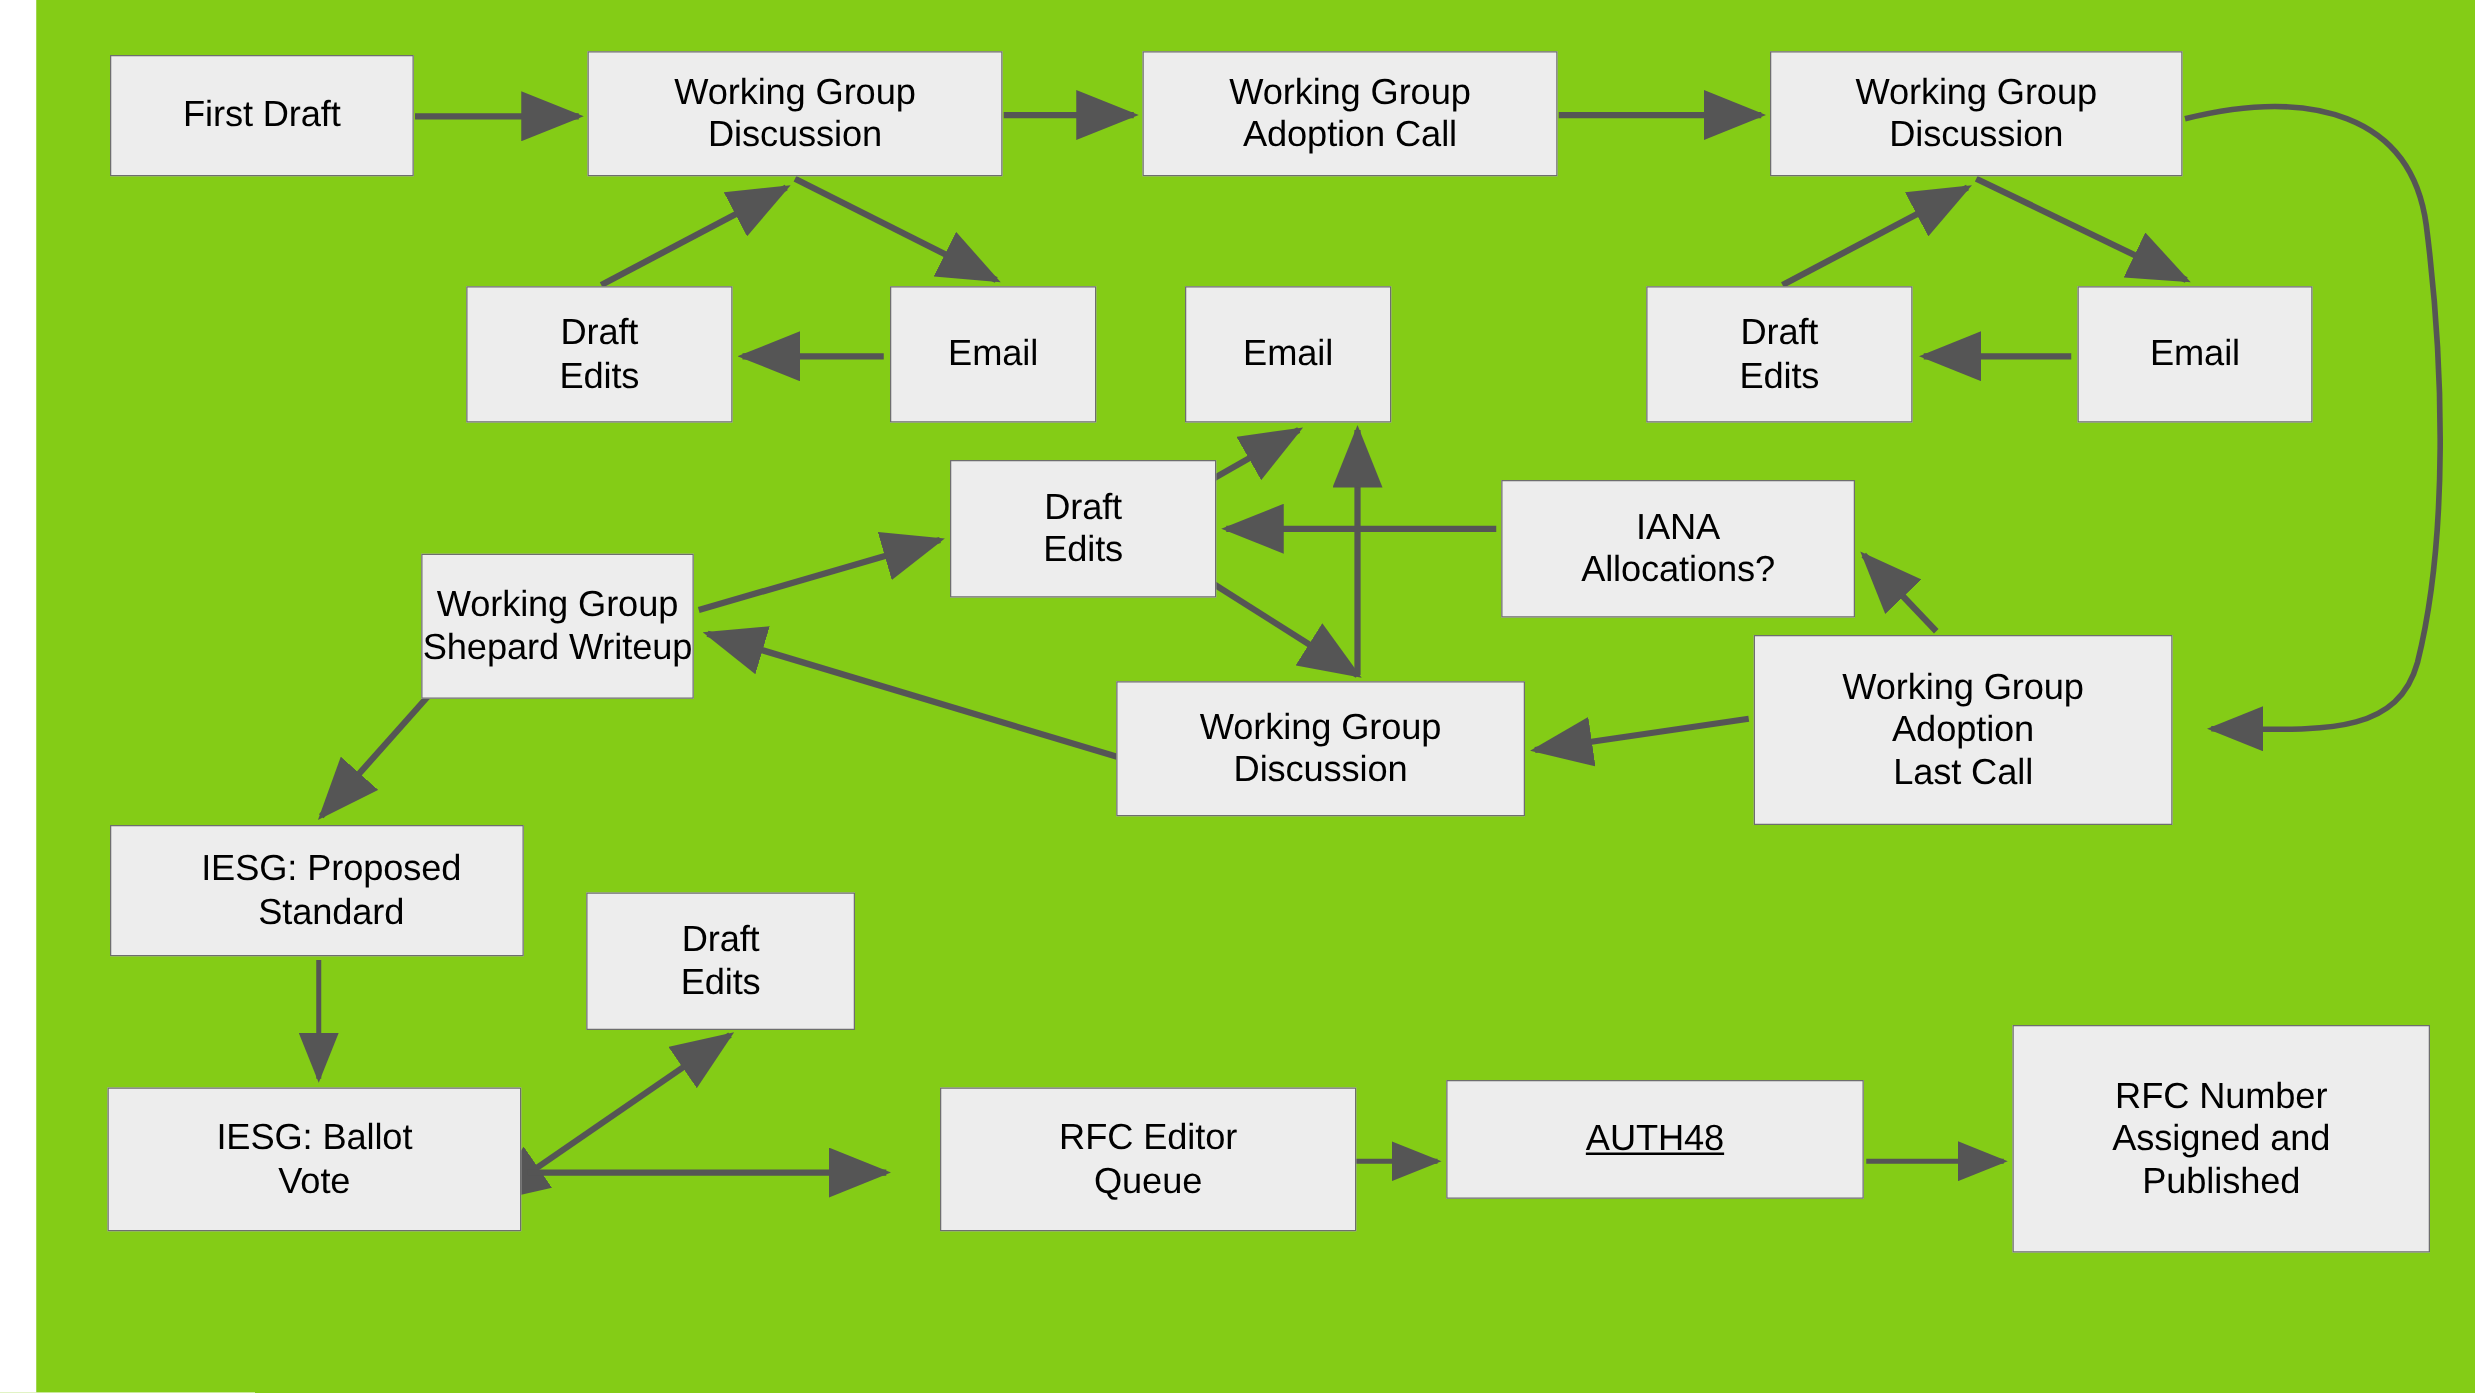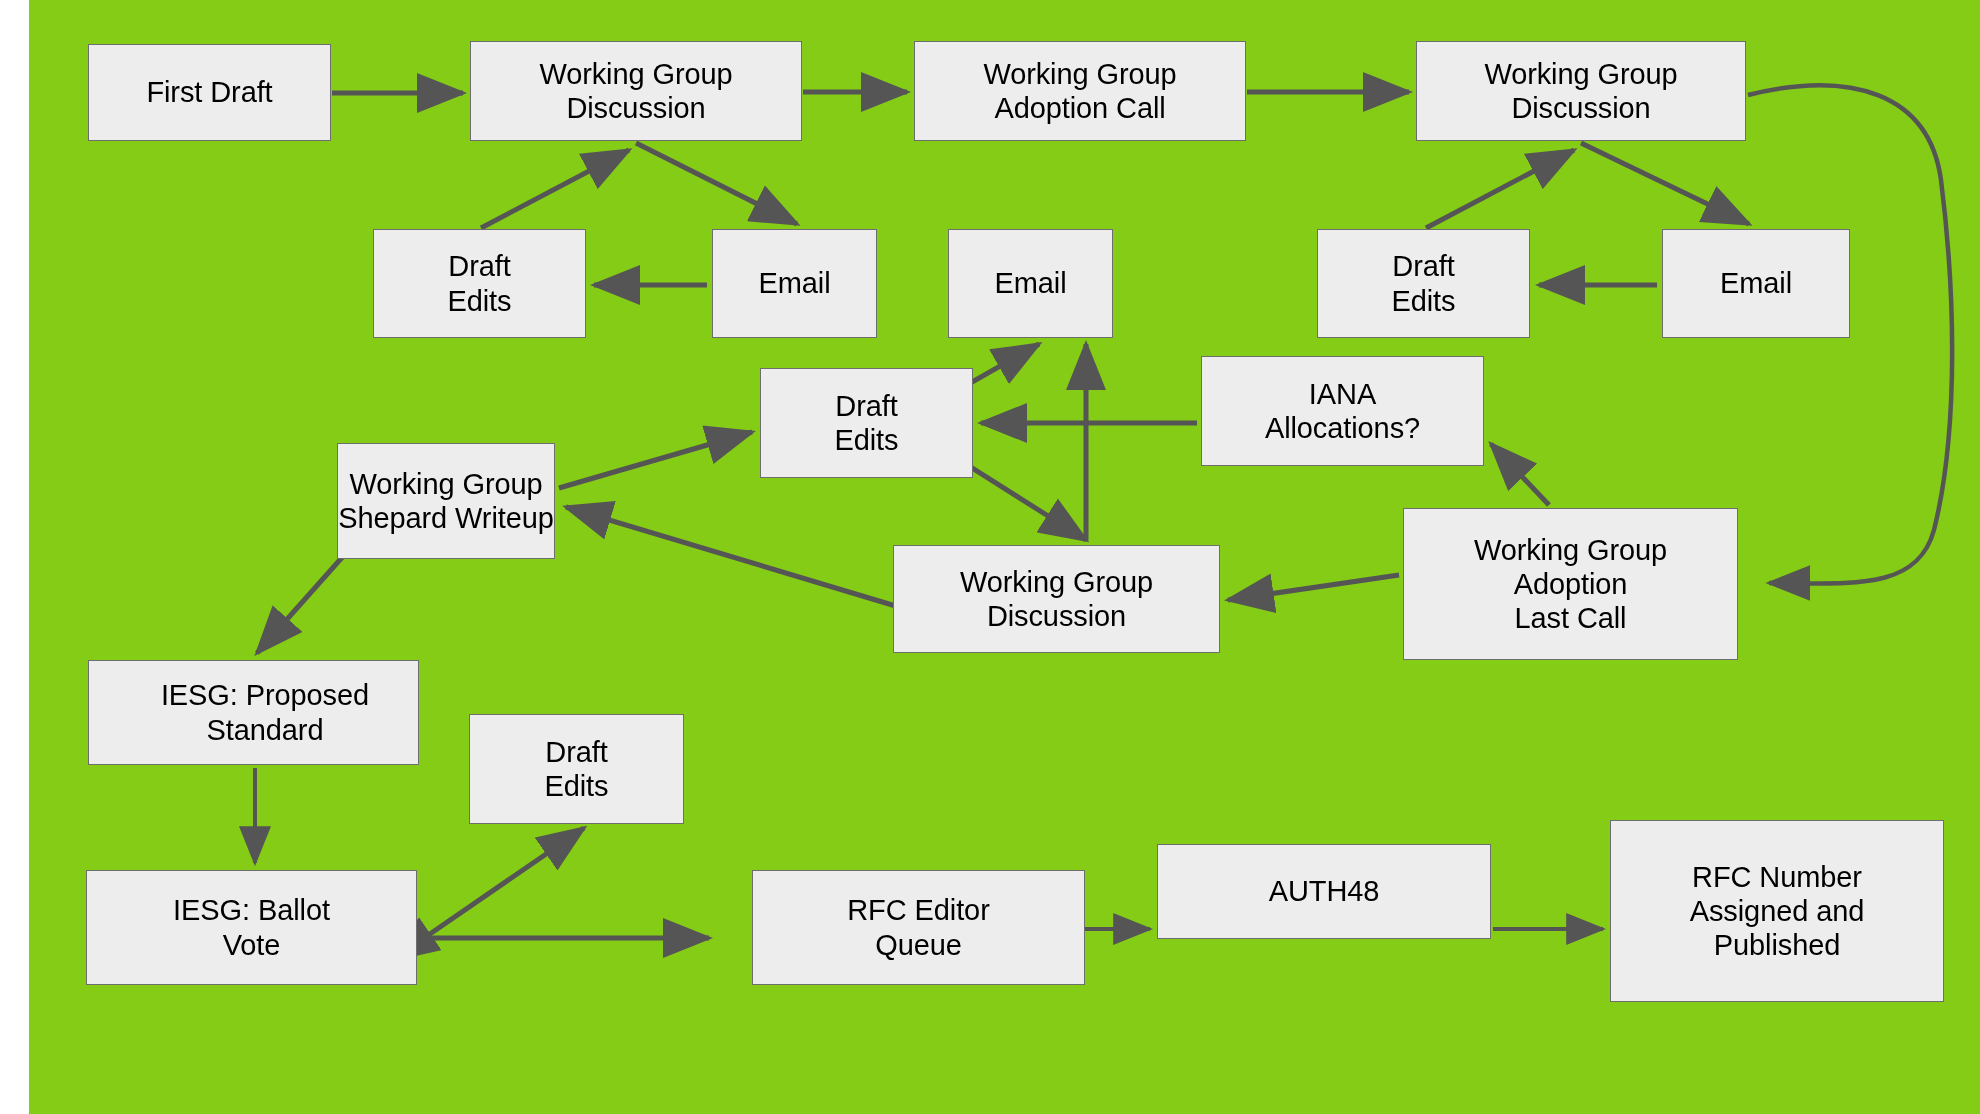--- a/index.html
+++ b/index.html
@@ -103,36 +103,36 @@
 Discussion</div>
       <div class="node" style="left: 344px; top: 229px; width: 213px; height: 109px; background: rgb(237, 237, 237); border-color: rgb(110, 110, 110); color: rgb(0, 0, 0);">Draft
 Edits</div>
       <div class="node" style="left: 683px; top: 229px; width: 165px; height: 109px; background: rgb(237, 237, 237); border-color: rgb(110, 110, 110); color: rgb(0, 0, 0);">Email</div>
       <div class="node" style="left: 919px; top: 229px; width: 165px; height: 109px; background: rgb(237, 237, 237); border-color: rgb(110, 110, 110); color: rgb(0, 0, 0);">Email</div>
       <div class="node" style="left: 1288px; top: 229px; width: 213px; height: 109px; background: rgb(237, 237, 237); border-color: rgb(110, 110, 110); color: rgb(0, 0, 0);">Draft
 Edits</div>
       <div class="node" style="left: 1633px; top: 229px; width: 188px; height: 109px; background: rgb(237, 237, 237); border-color: rgb(110, 110, 110); color: rgb(0, 0, 0);">Email</div>
       <div class="node" style="left: 731px; top: 368px; width: 213px; height: 110px; background: rgb(237, 237, 237); border-color: rgb(110, 110, 110); color: rgb(0, 0, 0);">Draft
 Edits</div>
-      <div class="node" style="left: 1172px; top: 356px; width: 283px; height: 110px; background: rgb(237, 237, 237); border-color: rgb(110, 110, 110); color: rgb(0, 0, 0);">IANA
+      <div class="node" style="left: 1172px; top: 384px; width: 283px; height: 110px; background: rgb(237, 237, 237); border-color: rgb(110, 110, 110); color: rgb(0, 0, 0);">IANA
 Allocations?</div>
       <div class="node" style="left: 308px; top: 443px; width: 218px; height: 116px; background: rgb(237, 237, 237); border-color: rgb(110, 110, 110); color: rgb(0, 0, 0);">Working Group
 Shepard Writeup</div>
       <div class="node" style="left: 864px; top: 545px; width: 327px; height: 108px; background: rgb(237, 237, 237); border-color: rgb(110, 110, 110); color: rgb(0, 0, 0);">Working Group
 Discussion</div>
       <div class="node" style="left: 1374px; top: 508px; width: 335px; height: 152px; background: rgb(237, 237, 237); border-color: rgb(110, 110, 110); color: rgb(0, 0, 0);">Working Group
 Adoption
 Last Call</div>
       <div class="node" style="left: 59px; top: 660px; width: 331px; height: 105px; background: rgb(237, 237, 237); border-color: rgb(110, 110, 110); color: rgb(0, 0, 0); padding-left: 23px;">IESG: Proposed
 Standard</div>
       <div class="node" style="left: 440px; top: 714px; width: 215px; height: 110px; background: rgb(237, 237, 237); border-color: rgb(110, 110, 110); color: rgb(0, 0, 0);">Draft
 Edits</div>
       <div class="node" style="left: 57px; top: 870px; width: 331px; height: 115px; background: rgb(237, 237, 237); border-color: rgb(110, 110, 110); color: rgb(0, 0, 0);">IESG: Ballot
 Vote</div>
       <div class="node" style="left: 723px; top: 870px; width: 333px; height: 115px; background: rgb(237, 237, 237); border-color: rgb(110, 110, 110); color: rgb(0, 0, 0);">RFC Editor
 Queue</div>
-      <div class="node" style="left: 1128px; top: 844px; width: 334px; height: 95px; background: rgb(237, 237, 237); border-color: rgb(110, 110, 110); color: rgb(0, 0, 0);">AUTH48</div>
+      <div class="node" style="left: 1128px; top: 864px; width: 334px; height: 95px; background: rgb(237, 237, 237); border-color: rgb(110, 110, 110); color: rgb(0, 0, 0); text-decoration: underline;">AUTH48</div>
       <div class="node" style="left: 1581px; top: 820px; width: 334px; height: 182px; background: rgb(237, 237, 237); border-color: rgb(110, 110, 110); color: rgb(0, 0, 0);">RFC Number
 Assigned and
 Published</div>
     </div>
 
 </div>
 
 </body></html>

